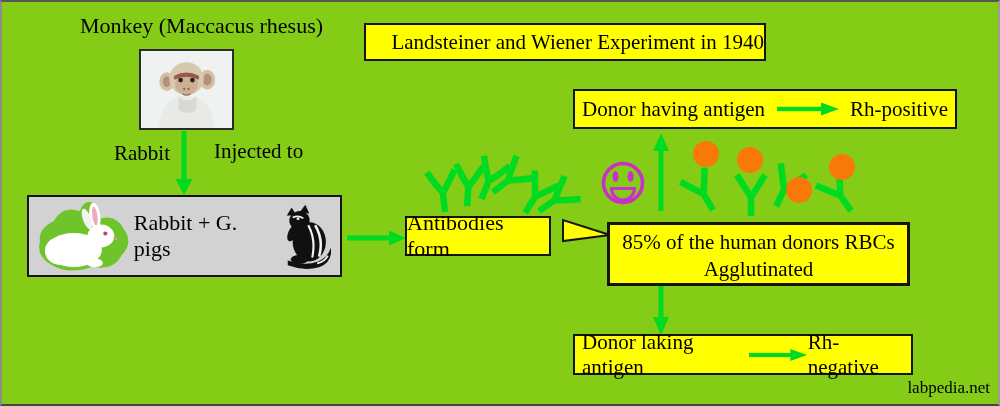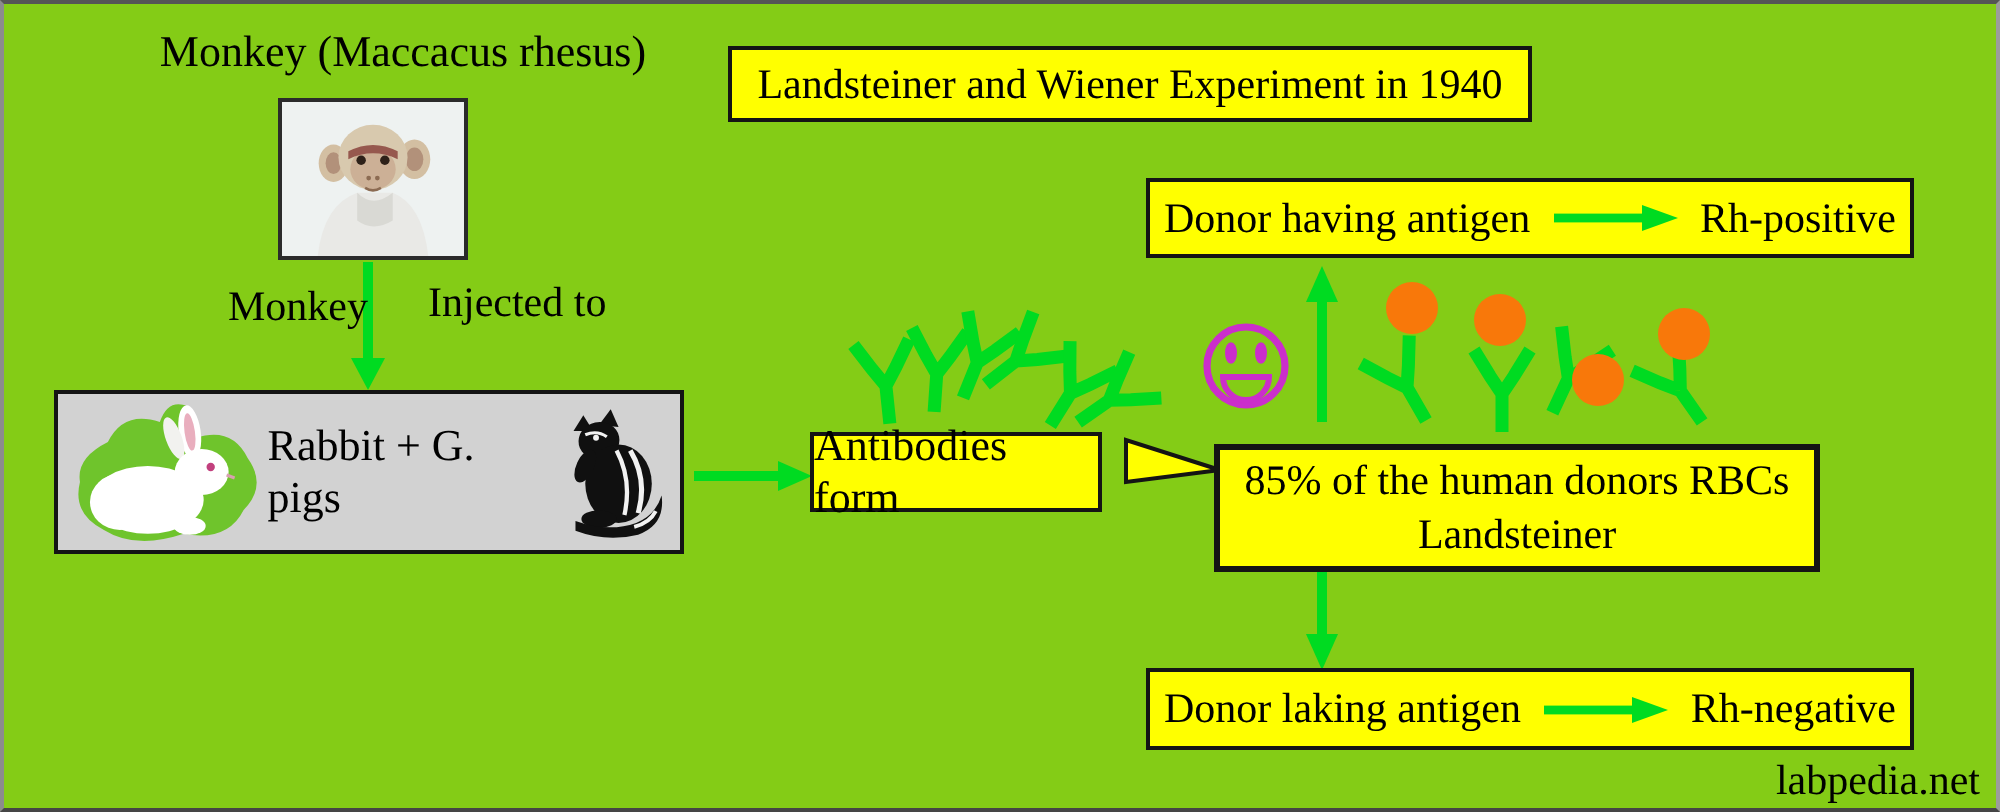--- a/index.html
+++ b/index.html
@@ -7,34 +7,34 @@
     position:relative;width:1000px;height:406px;box-sizing:border-box;
     background:#84cc16;overflow:hidden;
     border:2px solid #555;border-left-color:#8c8c8c;border-right-color:#9c9c9c;border-bottom-color:#454545;
     font-family:"Liberation Serif", serif;color:#000;
   }
   .overlay{position:absolute;left:0;top:0;z-index:1;pointer-events:none;}
   .ab-path{stroke:#00db21;stroke-width:6.5;fill:none;stroke-linejoin:miter;stroke-linecap:butt;}
   .lbl{position:absolute;z-index:2;white-space:nowrap;}
   .ybox{
     position:absolute;z-index:2;background:#ffff00;border:2px solid #141414;
-    display:flex;align-items:center;justify-content:center;box-sizing:border-box;
+    display:flex;align-items:center;justify-content:flex-end;box-sizing:border-box;
   }
   .rowbox{justify-content:space-between;padding:0 7px;}
   .colbox{flex-direction:column;line-height:1.28;margin-top:12px;}
   .photo{
     position:absolute;z-index:2;box-sizing:border-box;border:2px solid #2b2b2b;background:#eef2f1;
     display:flex;align-items:center;justify-content:center;
   }
   .hosts{
     position:absolute;z-index:2;background:#d2d2d2;border:2px solid #141414;box-sizing:border-box;
     display:flex;align-items:center;justify-content:space-between;padding:0 3px;
   }
   .t21{font-size:21px;} .t22{font-size:22px;}
-  .watermark{font-size:21px;text-align:right;}
+  .watermark{font-size:17px;text-align:right;}
 </style>
 </head>
 <body>
 
 <div class="canvas">
 
   <svg class="overlay" width="1000" height="406" viewBox="0 0 1000 406">
     <defs>
       <g id="ab">
           <path class="ab-path" d="M0,28 L0,9 M0,9 L-6,0 L-14,-13 M0,9 L6,0 L14,-13"></path>
@@ -106,21 +106,21 @@
       <ellipse cx="46" cy="34" rx="11.5" ry="10.5" fill="#ccb096"></ellipse>
       <path d="M33.5,25 Q46,18.5 58.5,25 L58.5,29 Q46,23 33.5,29 Z" fill="#96584e"></path>
       <circle cx="40" cy="29.5" r="2.4" fill="#2e2119"></circle>
       <circle cx="52" cy="29.5" r="2.4" fill="#2e2119"></circle>
       <circle cx="43.8" cy="38.5" r="1.2" fill="#8c6b52"></circle>
       <circle cx="48.2" cy="38.5" r="1.2" fill="#8c6b52"></circle>
       <path d="M42,43.5 Q46,46 50,43.5" stroke="#8c6b52" stroke-width="1.3" fill="none"></path>
     </svg>
   </div>
 
-  <div class="lbl t21" style="left:112px;top:139px;">Monkey</div>
+  <div class="lbl t21" style="left:112px;top:139px;">Rabbit</div>
   <div class="lbl t21" style="left:192px;top:137px;margin-left:20px;">Injected to</div>
 
   <div class="hosts" style="left:25px;top:193px;width:315px;height:82px;">
     <svg width="104" height="74" viewBox="0 0 102 74">
       <path d="M22,22 Q30,6 48,12 Q52,0 62,4 L66,20 Q84,14 92,30 Q102,44 90,56 Q82,72 60,68 Q36,76 20,66 Q4,58 8,42 Q6,30 22,22 Z" fill="#6fc42c"></path>
       <ellipse cx="63" cy="17" rx="5.5" ry="13.5" fill="#fff" transform="rotate(-8 63 17)"></ellipse>
       <ellipse cx="63" cy="17" rx="2.6" ry="9.5" fill="#e9aebe" transform="rotate(-8 63 17)"></ellipse>
       <ellipse cx="55" cy="20" rx="4" ry="11" fill="#f2f2ef" transform="rotate(-20 55 20)"></ellipse>
       <ellipse cx="42" cy="51" rx="28" ry="17" fill="#fff"></ellipse>
       <ellipse cx="28" cy="52" rx="15" ry="14" fill="#fff"></ellipse>
@@ -149,33 +149,33 @@
   <div class="ybox t21" style="left:362px;top:21px;width:402px;height:38px;">
     <span>Landsteiner and Wiener Experiment in 1940</span>
   </div>
 
   <div class="ybox t22" style="left:403px;top:214px;width:146px;height:40px;">
     <span>Antibodies form</span>
   </div>
 
   <div class="ybox colbox t21" style="left:605px;top:208px;width:303px;height:64px;border-width:3px;">
     <span>85% of the human donors RBCs</span>
-    <span>Landsteiner</span>
+    <span>Agglutinated</span>
   </div>
 
   <div class="ybox rowbox t21" style="left:571px;top:87px;width:384px;height:40px;text-align:center;">
     <span>Donor having antigen</span>
     <svg width="62" height="16" viewBox="0 0 62 16">
       <rect x="0" y="5.8" width="46" height="4.4" fill="#00db21"></rect>
       <polygon points="62,8 44,1.5 44,14.5" fill="#00db21"></polygon>
     </svg>
     <span>Rh-positive</span>
   </div>
 
-  <div class="ybox rowbox t21" style="left:571px;top:332px;width:384px;height:41px;">
+  <div class="ybox rowbox t21" style="left:571px;top:332px;width:340px;height:41px;">
     <span>Donor laking antigen</span>
     <svg width="62" height="16" viewBox="0 0 62 16">
       <rect x="0" y="5.8" width="46" height="4.4" fill="#00db21"></rect>
       <polygon points="62,8 44,1.5 44,14.5" fill="#00db21"></polygon>
     </svg>
     <span>Rh-negative</span>
   </div>
 
   <div class="lbl watermark" style="left:840px;top:376px;width:148px;">labpedia.net</div>
 

